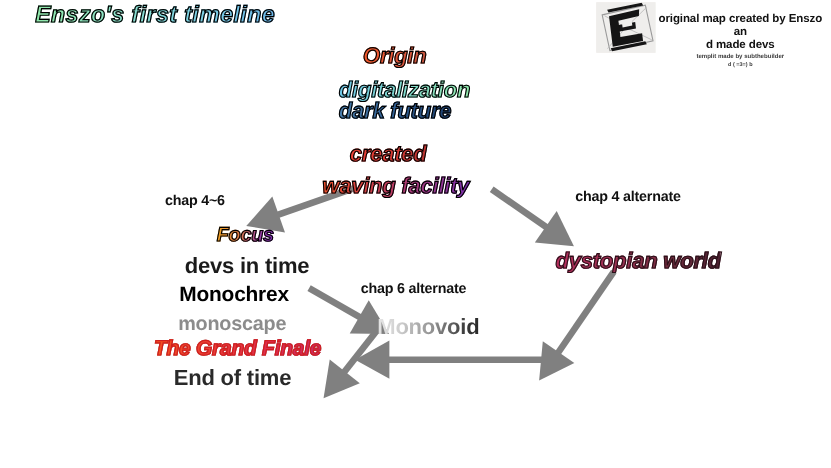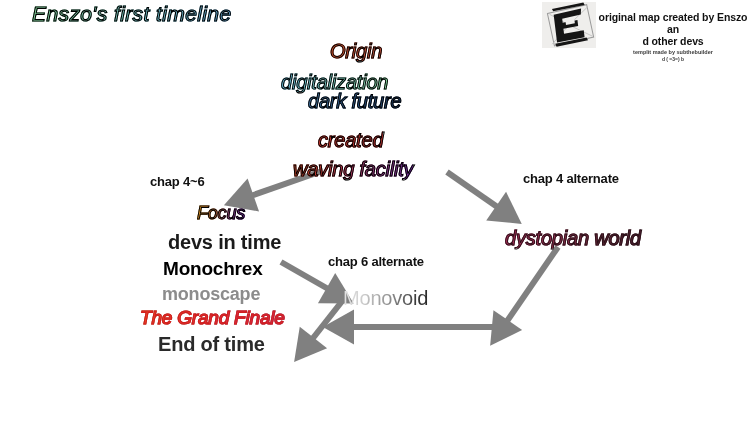--- a/index.html
+++ b/index.html
@@ -23,21 +23,21 @@
   .node {
     position: absolute;
     white-space: nowrap;
     font-weight: bold;
     line-height: 1;
     letter-spacing: -0.2px;
   }
 
   
   .wordart {
-    font-weight: normal;
+    font-weight: bold;
     background-clip: text;
     -webkit-background-clip: text;
     color: transparent;
     -webkit-text-fill-color: transparent;
     paint-order: stroke fill;
     -webkit-text-stroke: 1px #000;
     filter: drop-shadow(0.8px 0.8px 0px rgba(0,0,0,0.35));
   }
 
   
@@ -59,21 +59,21 @@
   
   #origin {
     left: 330px;
     top: 29px;
     font-size: 20px;
     font-style: italic;
     background-image: linear-gradient(100deg, #f4592a 0%, #e2573a 50%, #c7553f 100%);
     margin-top: 12px;
   }
   #digitalization {
-    left: 281px;
+    left: 308px;
     top: 72px;
     font-size: 20px;
     font-style: italic;
     background-image: linear-gradient(100deg, #6cc6e8 0%, #7ed9d0 45%, #8fe8a9 100%);
   }
   #dark-future {
     left: 308px;
     top: 91px;
     font-size: 20px;
     font-style: italic;
@@ -263,21 +263,21 @@
           <path d="M13,11 L41,8 L40,14 L21,16 L21,20 L36,19 L36,25 L21,26 L21,31 L41,30 L41,37 L13,39 Z" fill="#151515"></path>
           <path d="M24,18 L33,17.4 L33,22 L24,22.6 Z" fill="#efeeec"></path>
           <path d="M16,13 L38,11 L38,12.6 L16,14.4 Z" fill="#efeeec" opacity="0.0"></path>
           <path d="M12,5 L44,2.5 L45,5 L13,7.5 Z" fill="#151515"></path>
           <path d="M11,40 L43,37.5 L44,40.5 L12,43 Z" fill="#151515"></path>
         </g>
       </svg>
     </div>
     <div id="credit-text">
       <div class="credit-main">original map created by Enszo an</div>
-      <div class="credit-main">d other devs</div>
+      <div class="credit-main">d made devs</div>
       <div class="credit-sub">templit made by subthebuilder</div>
       <div class="credit-sub2">d ( =3=) b</div>
     </div>
   </div>
 
   <div class="node wordart" id="origin">Origin</div>
   <div class="node wordart" id="digitalization">digitalization</div>
   <div class="node wordart" id="dark-future">dark future</div>
   <div class="node wordart" id="dystopia">created</div>
   <div class="node wordart" id="waving-facility">waving facility</div>

